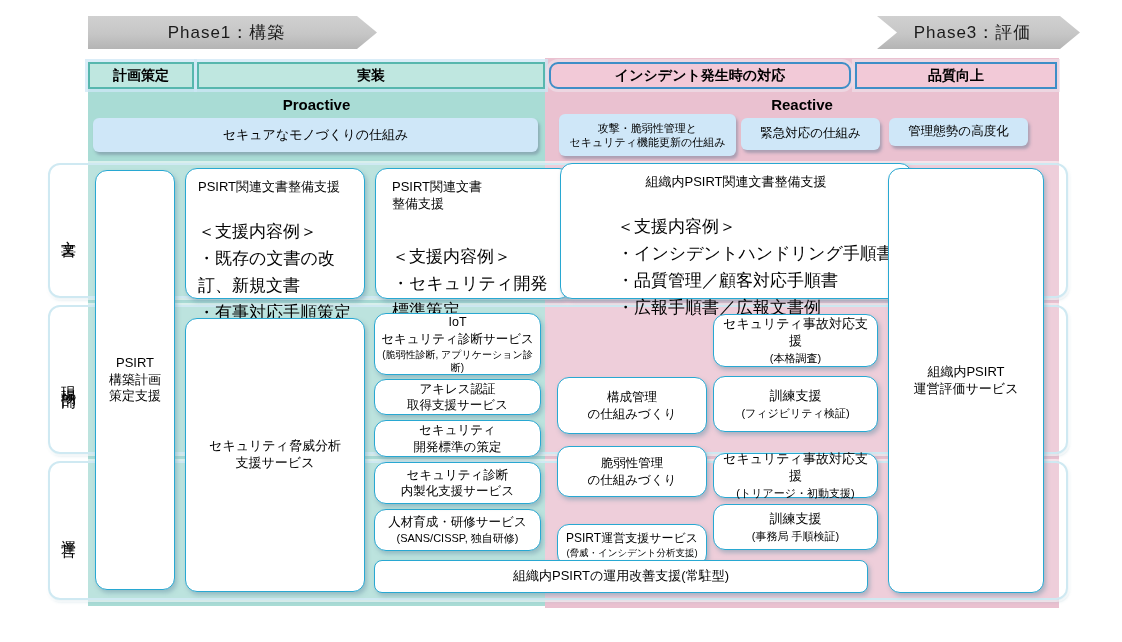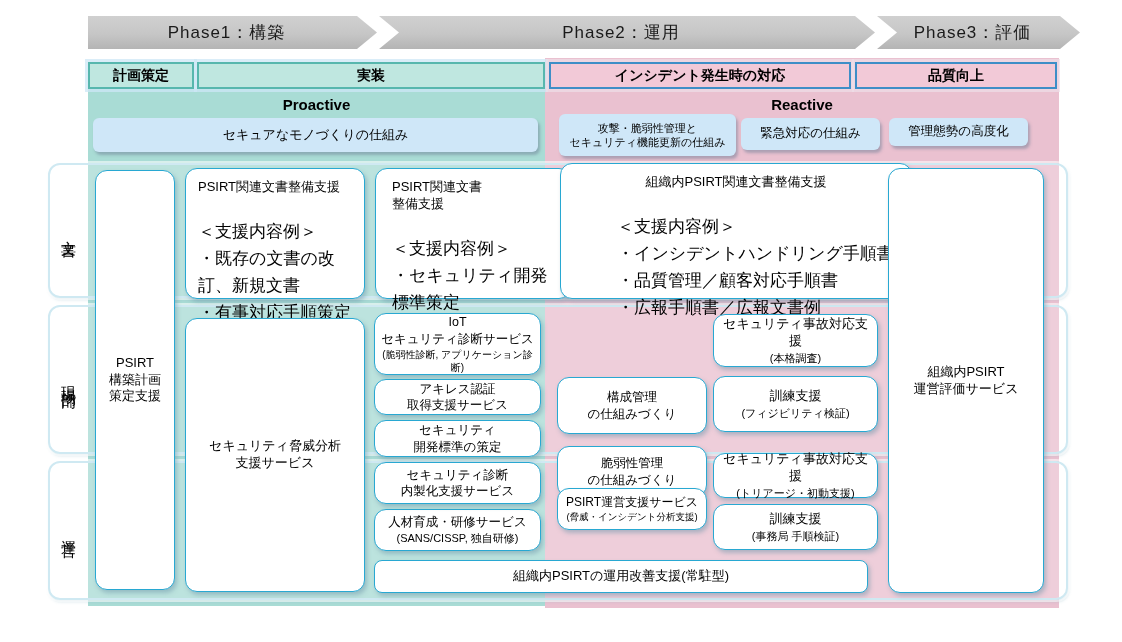--- a/index.html
+++ b/index.html
@@ -69,37 +69,34 @@
   .wbox.doclist .details.indent{margin-left:44px;}
 </style>
 </head>
 <body>
 
 <div class="canvas">
 
   <div class="arrow" style="left:88px;width:289px;">
     <span>Phase1：構築</span>
   </div>
-  <div class="arrow notch" style="left:379px;width:496px;">
-    <span>Phase2：運用</span>
-  </div>
   <div class="arrow notch" style="left:877px;width:203px;">
     <span>Phase3：評価</span>
   </div>
 
   <div class="band pink" style="left:545px;top:58px;width:514px;height:550px;"></div>
   <div class="band teal" style="left:88px;top:89px;width:457px;height:517px;"></div>
 
   <div class="stage teal" style="left:88px;width:106px;">
     <span>計画策定</span>
   </div>
   <div class="stage teal" style="left:197px;width:348px;">
     <span>実装</span>
   </div>
-  <div class="stage pink" style="left:549px;width:302px;">
+  <div class="stage pink" style="left:549px;width:302px;border-radius:9px;">
     <span>インシデント発生時の対応</span>
   </div>
   <div class="stage pink" style="left:855px;width:202px;">
     <span>品質向上</span>
   </div>
 
   <div class="mode" style="left:88px;width:457px;">Proactive</div>
   <div class="mode" style="left:545px;width:514px;">Reactive</div>
 
   <div class="mech" style="left:93px;top:118px;width:445px;height:34px;">セキュアなモノづくりの仕組み</div>
@@ -121,21 +118,21 @@
 策定支援</span>
   </div>
 
   <div class="wbox doclist" style="left:185px;top:168px;width:180px;height:131px;">
     <span class="title">PSIRT関連文書整備支援</span>
     <span class="details">＜支援内容例＞
 ・既存の文書の改訂、新規文書
 ・有事対応手順策定
 ・脆弱性管理手順文書策定</span>
   </div>
-  <div class="wbox doclist" style="left:375px;top:168px;width:196px;height:131px;padding-left:16px;">
+  <div class="wbox doclist" style="left:375px;top:168px;width:196px;height:131px;padding-left:16px;gap:8px;">
     <span class="title">PSIRT関連文書
 整備支援</span>
     <span class="details">＜支援内容例＞
 ・セキュリティ開発標準策定</span>
   </div>
 
   <div class="wbox" style="left:185px;top:318px;width:180px;height:274px;">
     <span class="label">セキュリティ脅威分析
 支援サービス</span>
   </div>
@@ -170,21 +167,21 @@
   </div>
 
   <div class="wbox" style="left:557px;top:377px;width:150px;height:57px;font-size:12.5px;">
     <span class="label">構成管理
 の仕組みづくり</span>
   </div>
   <div class="wbox" style="left:557px;top:446px;width:150px;height:51px;font-size:12.5px;">
     <span class="label">脆弱性管理
 の仕組みづくり</span>
   </div>
-  <div class="wbox" style="left:557px;top:488px;width:150px;height:42px;font-size:12px;">
+  <div class="wbox" style="left:557px;top:524px;width:150px;height:42px;font-size:12px;">
     <span class="label">PSIRT運営支援サービス</span>
     <span class="note" style="font-size:9.5px;">(脅威・インシデント分析支援)</span>
   </div>
 
   <div class="wbox" style="left:713px;top:314px;width:165px;height:53px;">
     <span class="label">セキュリティ事故対応支援</span>
     <span class="note" style="font-size:11px;text-align:right;">(本格調査)</span>
   </div>
   <div class="wbox" style="left:713px;top:376px;width:165px;height:56px;">
     <span class="label">訓練支援</span>

